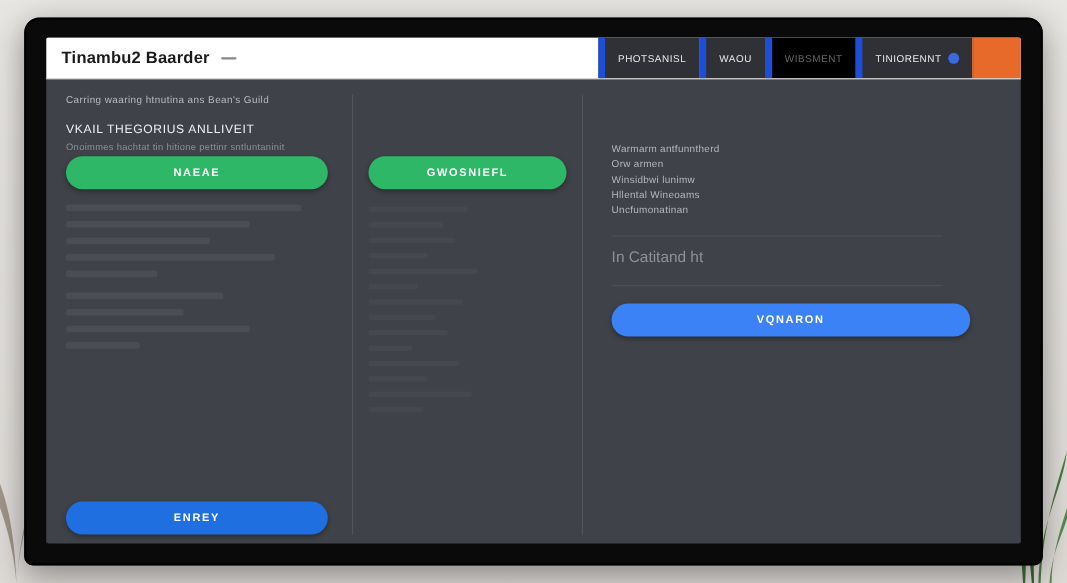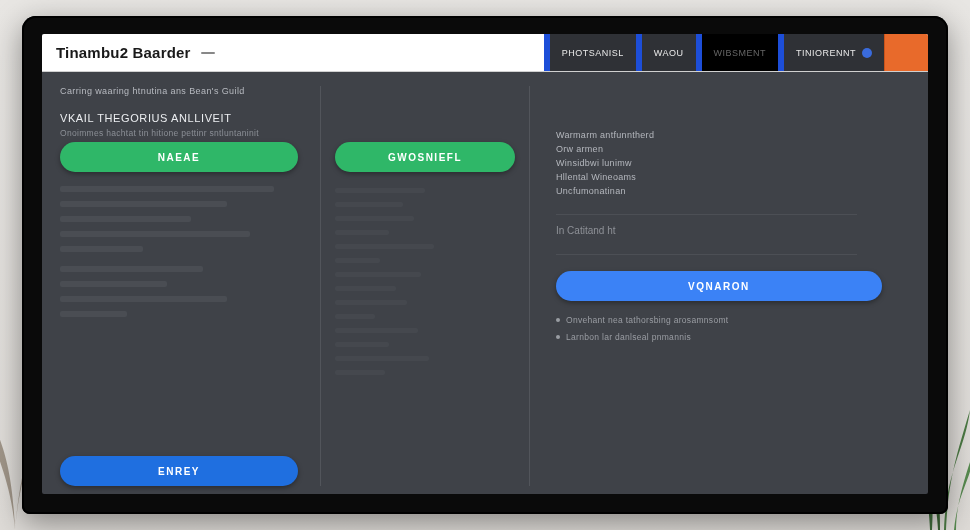--- a/index.html
+++ b/index.html
@@ -143,21 +143,21 @@
   .gl-35 { width: 35%; } .gl-28 { width: 28%; }
 
   .spacer { flex: 1; }
 
   .center-lines { margin-top: 16px; display: flex; flex-direction: column; gap: 9px; }
   .center-line { height: 5px; background: #45484e; border-radius: 2px; }
 
   .right-list { display: flex; flex-direction: column; gap: 4px; margin-top: 4px; margin-bottom: 10px; justify-content: center; }
   .right-item { font-size: 9px; color: #b4b7bd; letter-spacing: 0.3px; white-space: nowrap; overflow: hidden; text-overflow: ellipsis; }
   .right-sep { height: 1px; background: #4c4f55; margin: 8px 0 10px 0; width: 85%; }
-  .right-label { font-size: 10px; color: #8e9197; margin-bottom: 10px; }
+  .right-label { font-size: 14px; color: #8e9197; margin-bottom: 10px; }
 
   .foot-lines { margin-top: 14px; display: flex; flex-direction: column; gap: 7px; }
   .foot-line { font-size: 8.5px; color: #9a9da3; display: flex; align-items: center; gap: 6px; letter-spacing: 0.3px; white-space: nowrap; overflow: hidden; text-overflow: ellipsis; }
   .bullet { width: 4px; height: 4px; background: #9a9da3; border-radius: 50%; flex: 0 0 auto; }
 
   .col-left .btn-blue { margin-top: 6px; }
   .col-right .btn-orange { width: 92%; margin-top: 6px; }
 
 </style>
 </head>
@@ -269,27 +269,17 @@
           <div class="right-item">Uncfumonatinan</div>
         </div>
         <div class="right-sep"></div>
         <div class="right-label">In Catitand ht</div>
         <div class="right-sep"></div>
 
         <button class="btn btn-orange">
           <span>Vqnaron</span>
         </button>
 
-        <div class="foot-lines">
-          <div class="foot-line">
-            <span class="bullet"></span>
-            <span>Onvehant nea tathorsbing arosamnsomt</span>
-          </div>
-          <div class="foot-line">
-            <span class="bullet"></span>
-            <span>Larnbon lar danlseal pnmannis</span>
-          </div>
-        </div>
       </div>
 
     </div>
   </div>
 </div>
 
 </body></html>

